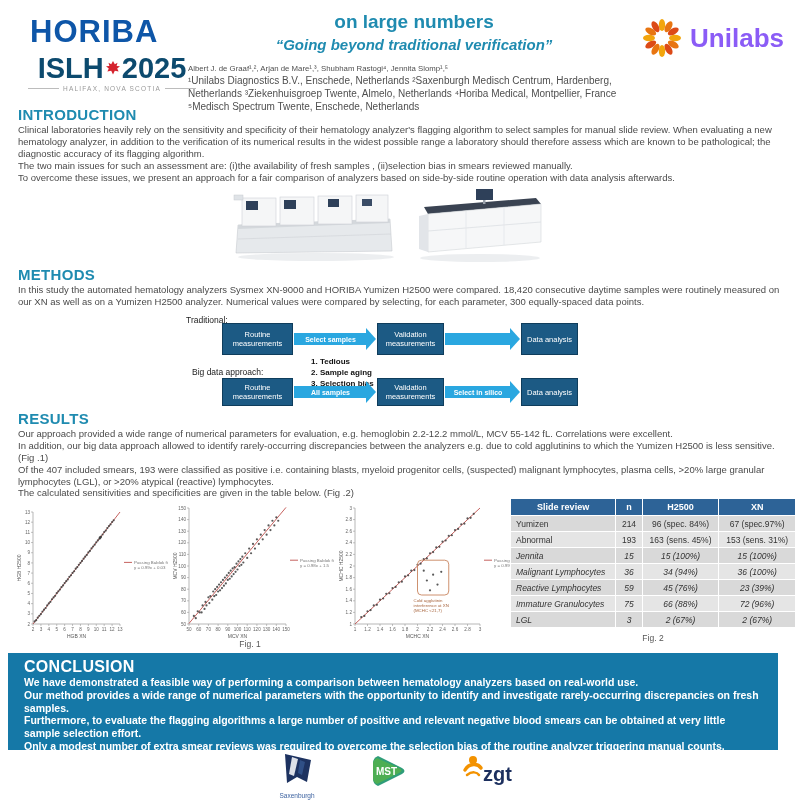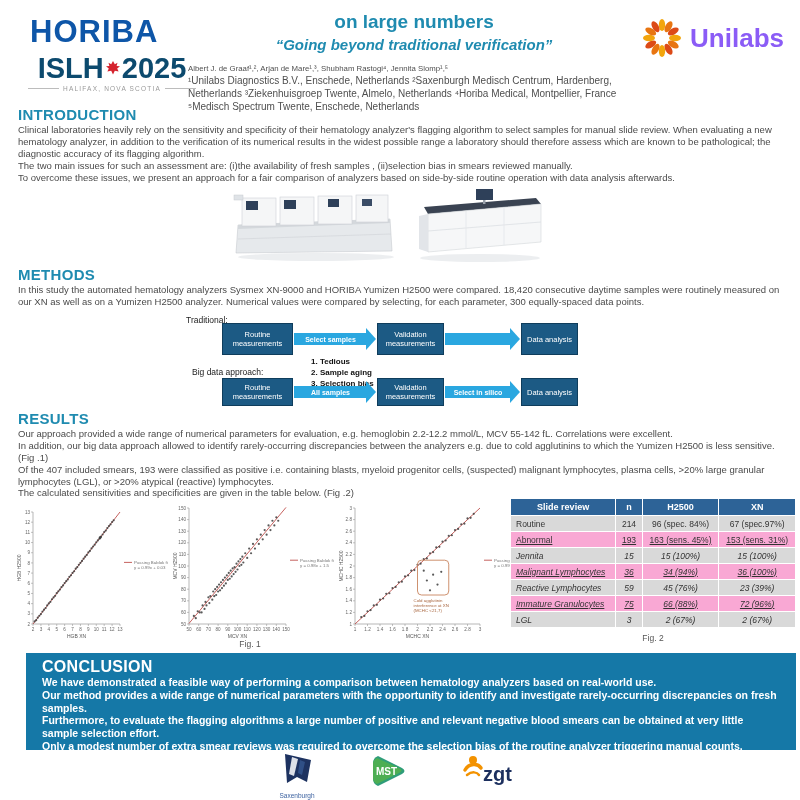--- a/index.html
+++ b/index.html
@@ -45,26 +45,26 @@
   
   .figures{position:absolute;left:0;top:498px;width:800px;height:152px;}
   .chart{position:absolute;}
   .fig-caption{position:absolute;font-size:8.5px;color:#555;text-align:center;}
 
   
   .results-table{position:absolute;left:510px;top:0;width:286px;border-collapse:collapse;font-size:8.5px;color:#333;}
   .results-table th{background:#2d6397;color:#fff;font-weight:700;font-size:9px;padding:3px 4px;border:1px solid #fff;}
   .results-table td{padding:2.5px 5px;border:1px solid #fff;}
   .results-table tr.gray td{background:#d9d9d9;}
-  .results-table tr.white td{background:#f9a8d4;text-decoration:underline;}
+  .results-table tr.white td{background:#e5e5e5;}
   .results-table tr.italic td{font-style:italic;}
   .results-table td.c{text-align:center;}
 
   
-  .conclusion{position:absolute;left:26px;top:653px;width:770px;height:97px;background:#1578a7;color:#fff;box-sizing:border-box;padding:5px 16px;}
+  .conclusion{position:absolute;left:8px;top:653px;width:770px;height:97px;background:#1578a7;color:#fff;box-sizing:border-box;padding:5px 16px;}
   .conclusion-heading{font-size:16px;font-weight:700;letter-spacing:.3px;margin:0;}
   .conclusion p{font-size:10.5px;font-weight:700;line-height:1.22;margin:0;}
 
   
   .footer-logos{position:absolute;left:0;top:753px;width:800px;display:flex;justify-content:center;align-items:flex-start;gap:52px;}
   .footer-logo{display:flex;flex-direction:column;align-items:center;}
   .sax-text{font-size:6.5px;color:#3c62a0;margin-top:1px;}
 </style>
 </head>
 <body>
@@ -551,21 +551,21 @@
       <thead>
           <tr>
             <th>Slide review</th>
             <th>n</th>
             <th>H2500</th>
             <th>XN</th>
           </tr>
         </thead>
       <tbody>
           <tr class="gray">
-            <td>Routine</td>
+            <td>Yumizen</td>
             <td class="c">214</td>
             <td class="c">96 (spec. 84%)</td>
             <td class="c">67 (spec.97%)</td>
           </tr>
           <tr class="white">
             <td>Abnormal</td>
             <td class="c">193</td>
             <td class="c">163 (sens. 45%)</td>
             <td class="c">153 (sens. 31%)</td>
           </tr>

